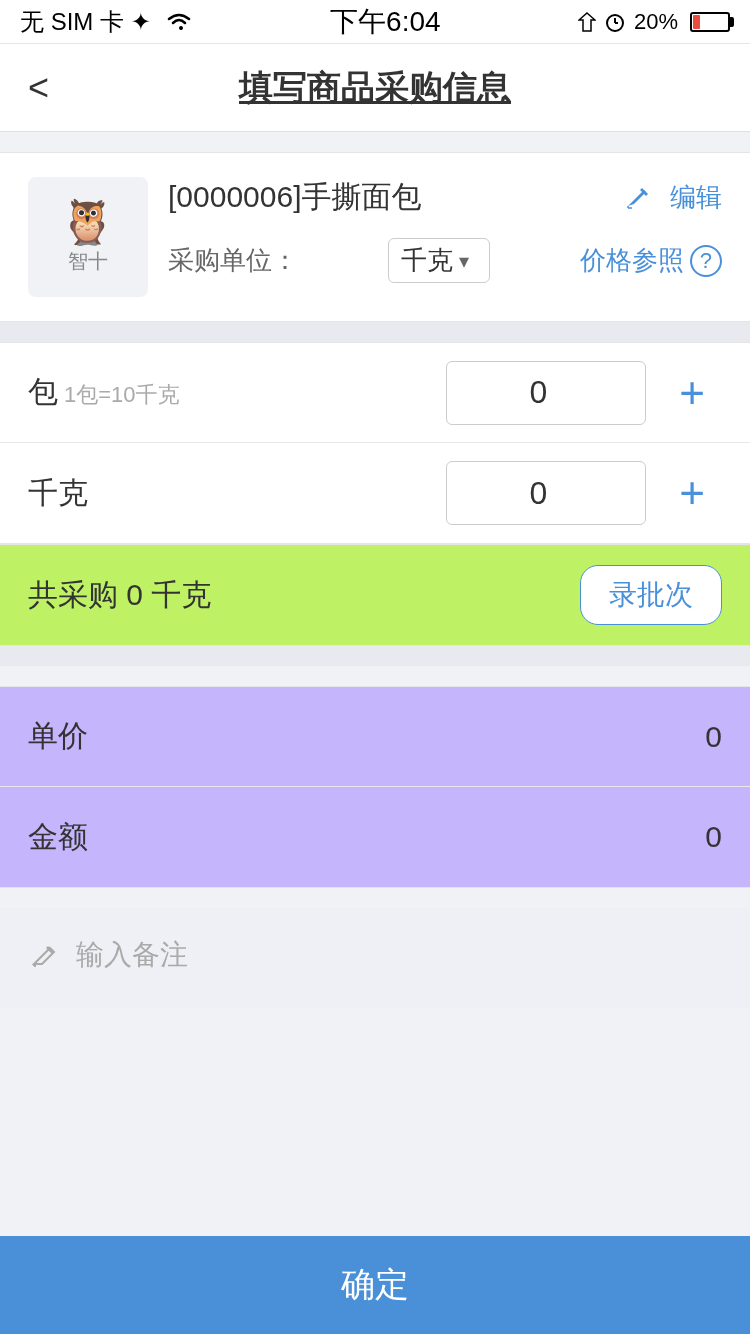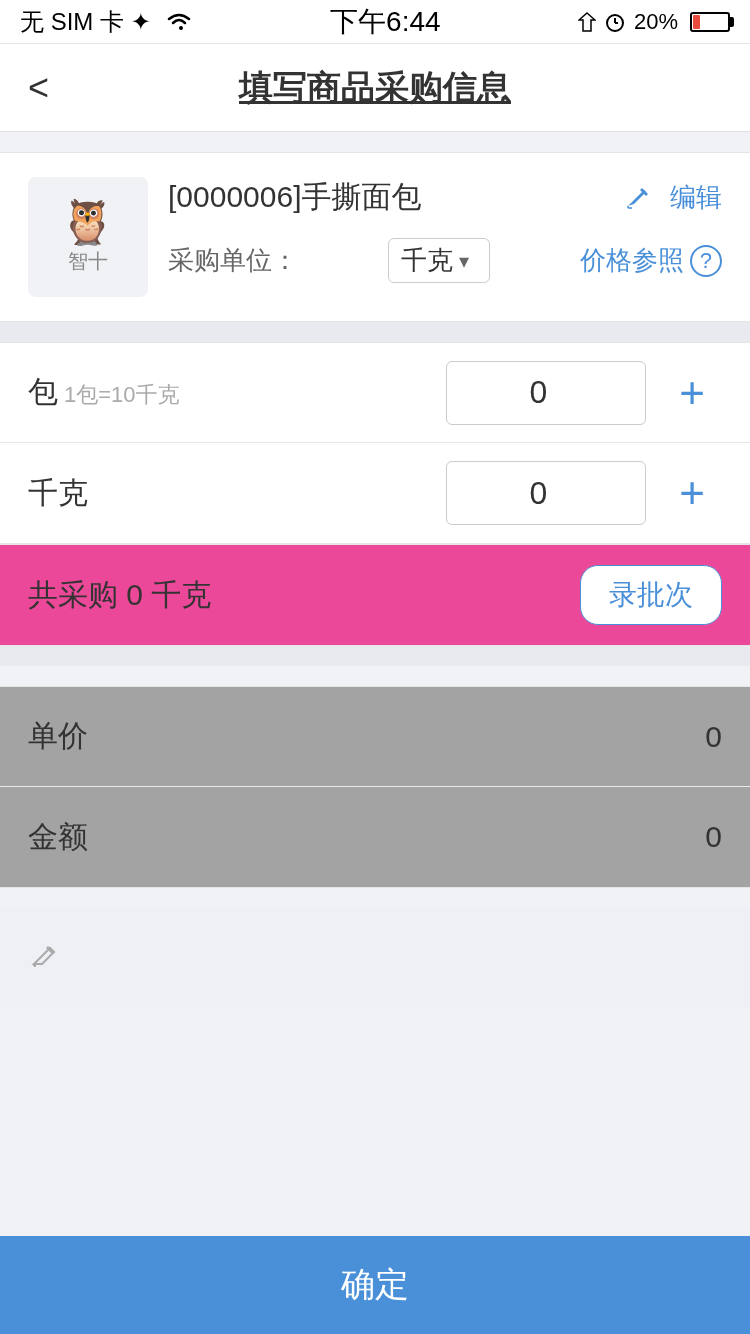--- a/index.html
+++ b/index.html
@@ -219,21 +219,21 @@
       color: #4a90d9;
       cursor: pointer;
       display: flex;
       align-items: center;
       justify-content: center;
       line-height: 1;
     }
 
     
     .summary-section {
-      background: #ec4899;
+      background: #bef264;
       margin-top: 0;
       border-top: 1px solid #e5e5e5;
       border-bottom: 1px solid #e5e5e5;
     }
     .summary-row {
       display: flex;
       align-items: center;
       padding: 0 28px;
       height: 100px;
     }
@@ -247,21 +247,21 @@
       border-radius: 18px;
       background: #fff;
       color: #4a90d9;
       font-size: 28px;
       padding: 10px 28px;
       cursor: pointer;
     }
 
     
     .info-section {
-      background: #a3a3a3;
+      background: #c4b5fd;
       margin-top: 20px;
       border-top: 1px solid #e5e5e5;
       border-bottom: 1px solid #e5e5e5;
     }
     .info-row {
       display: flex;
       align-items: center;
       padding: 0 28px;
       height: 100px;
       border-bottom: 1px solid #e8e8e8;
@@ -328,21 +328,21 @@
 
 <div class="status-bar">
   <div class="status-left">
     <span>无 SIM 卡 ✦</span>
     <svg width="28" height="20" viewBox="0 0 28 20">
       <path d="M14 16 a2 2 0 1 1 0 0.01Z" fill="#000"></path>
       <path d="M8 11 Q14 5 20 11" stroke="#000" stroke-width="2.5" fill="none" stroke-linecap="round"></path>
       <path d="M4 7 Q14 -1 24 7" stroke="#000" stroke-width="2.5" fill="none" stroke-linecap="round"></path>
     </svg>
   </div>
-  <div class="status-center">下午6:44</div>
+  <div class="status-center">下午6:04</div>
   <div class="status-right">
     <svg width="18" height="22" viewBox="0 0 18 22">
       <path d="M9 2 L17 9 L13 9 L13 20 L5 20 L5 9 L1 9 Z" fill="none" stroke="#000" stroke-width="1.5"></path>
     </svg>
     <svg width="22" height="22" viewBox="0 0 22 22">
       <circle cx="11" cy="12" r="8" stroke="#000" stroke-width="2" fill="none"></circle>
       <line x1="11" y1="12" x2="11" y2="7" stroke="#000" stroke-width="2"></line>
       <line x1="11" y1="12" x2="14" y2="12" stroke="#000" stroke-width="2"></line>
     </svg>
     <span>20%</span>
@@ -430,19 +430,20 @@
   </div>
 </div>
 
 <div class="remark-section">
   <svg width="32" height="32" viewBox="0 0 32 32" style="flex-shrink:0;margin-top:2px;">
     <path d="M6 26 L10 22 L22 10 L26 14 L14 26 Z" fill="none" stroke="#aaa" stroke-width="2"></path>
     <path d="M20 8 L26 14 L24 16 L18 10 Z" fill="#aaa"></path>
     <line x1="6" y1="26" x2="6" y2="28" stroke="#aaa" stroke-width="2"></line>
     <line x1="6" y1="28" x2="8" y2="28" stroke="#aaa" stroke-width="2"></line>
   </svg>
+  <span class="remark-placeholder">输入备注</span>
 </div>
 
 <div style="background:#f0f2f5; height: 320px;"></div>
 
 <button class="confirm-btn">
   <span>确定</span>
 </button>
 
 </body></html>

